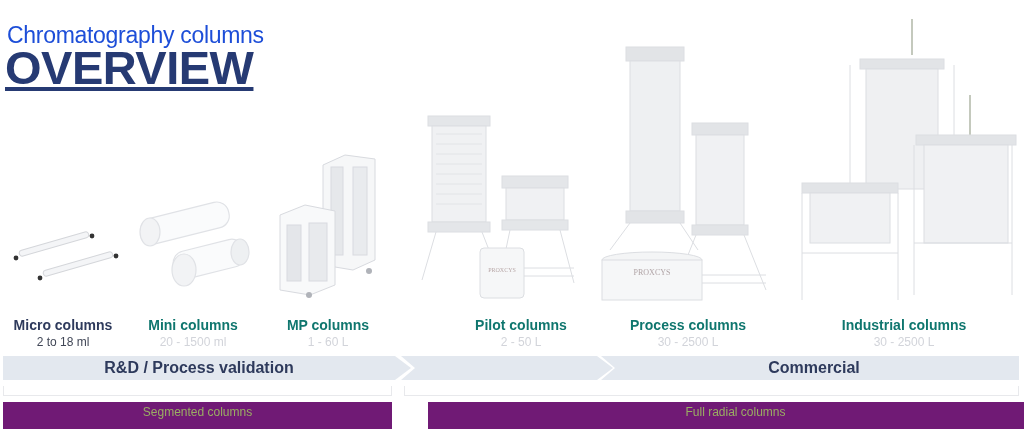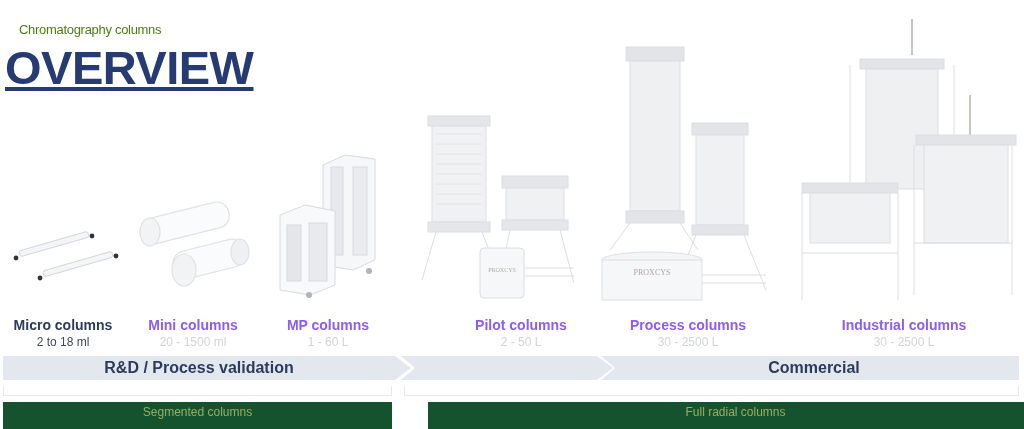--- a/index.html
+++ b/index.html
@@ -1,62 +1,61 @@
 <!DOCTYPE html>
 <html><head>
   <meta charset="utf-8">
   <style>
     * { box-sizing: border-box; margin: 0; padding: 0; }
     html, body { width: 1024px; height: 429px; background: #ffffff; overflow: hidden; }
     body { position: relative; font-family: "DejaVu Sans", "Liberation Sans", sans-serif; }
 
     .subtitle {
       position: absolute; left: 7px; top: 22px;
-      font-size: 13px; color: #4d7c0f; letter-spacing: -0.3px;
-      font-family: "Liberation Sans", sans-serif;
-      margin-left: 12px;
+      font-size: 23px; color: #1d4ed8; letter-spacing: -0.3px;
+      font-family: "Liberation Sans", sans-serif;
     }
     .title {
       position: absolute; left: 5px; top: 42px;
       font-size: 47px; font-weight: 700; color: #263a73;
       font-family: "Liberation Sans", sans-serif;
       letter-spacing: -0.5px; line-height: 52px; text-decoration: underline;
     }
 
     .product-img { position: absolute; }
     .product-img svg { width: 100%; height: 100%; display: block; }
 
     .prod-label {
       position: absolute; top: 317px; text-align: center;
       font-family: "Liberation Sans", sans-serif;
     }
     .prod-label .name { font-size: 14px; font-weight: 700; line-height: 17px; }
     .prod-label .range { font-size: 12px; line-height: 15px; margin-top: 1px; }
     .prod-label.active .name { color: #2e3a5c; }
     .prod-label.active .range { color: #404656; }
-    .prod-label.faded .name { color: #8b5cf6; }
+    .prod-label.faded .name { color: #0f766e; }
     .prod-label.faded .range { color: #d2d4da; }
 
     .phase-bar {
       position: absolute; top: 356px; height: 24px;
     }
     .phase-bar svg { position: absolute; left: 0; top: 0; width: 100%; height: 100%; }
     .phase-bar .lbl {
       position: absolute; left: 0; right: 0; top: 0; height: 24px; line-height: 24px;
       text-align: center; font-size: 16px; font-weight: 700; color: #2e3a5c;
       font-family: "Liberation Sans", sans-serif;
     }
 
     .bracket {
       position: absolute; top: 386px; height: 10px;
       border: 1px solid #e8e9ec; border-top: none;
     }
     .type-box {
       position: absolute; top: 402px; height: 28px; line-height: 20px;
-      background: #14532d; text-align: center;
+      background: #701a75; text-align: center;
       font-size: 12px; color: #9aad63;
       font-family: "Liberation Sans", sans-serif;
     }
   </style>
 </head>
 <body>
 
 <div class="subtitle">Chromatography columns</div>
 <div class="title">OVERVIEW</div>
 

